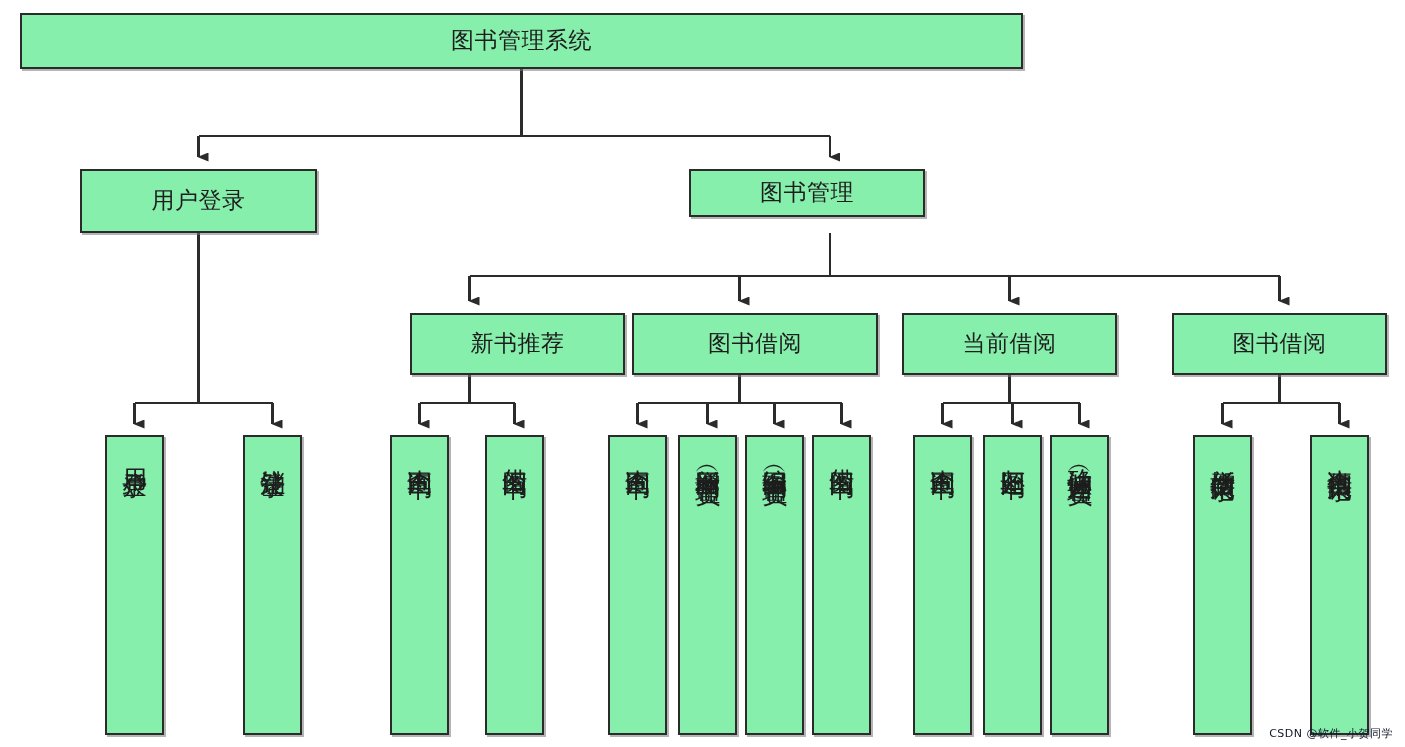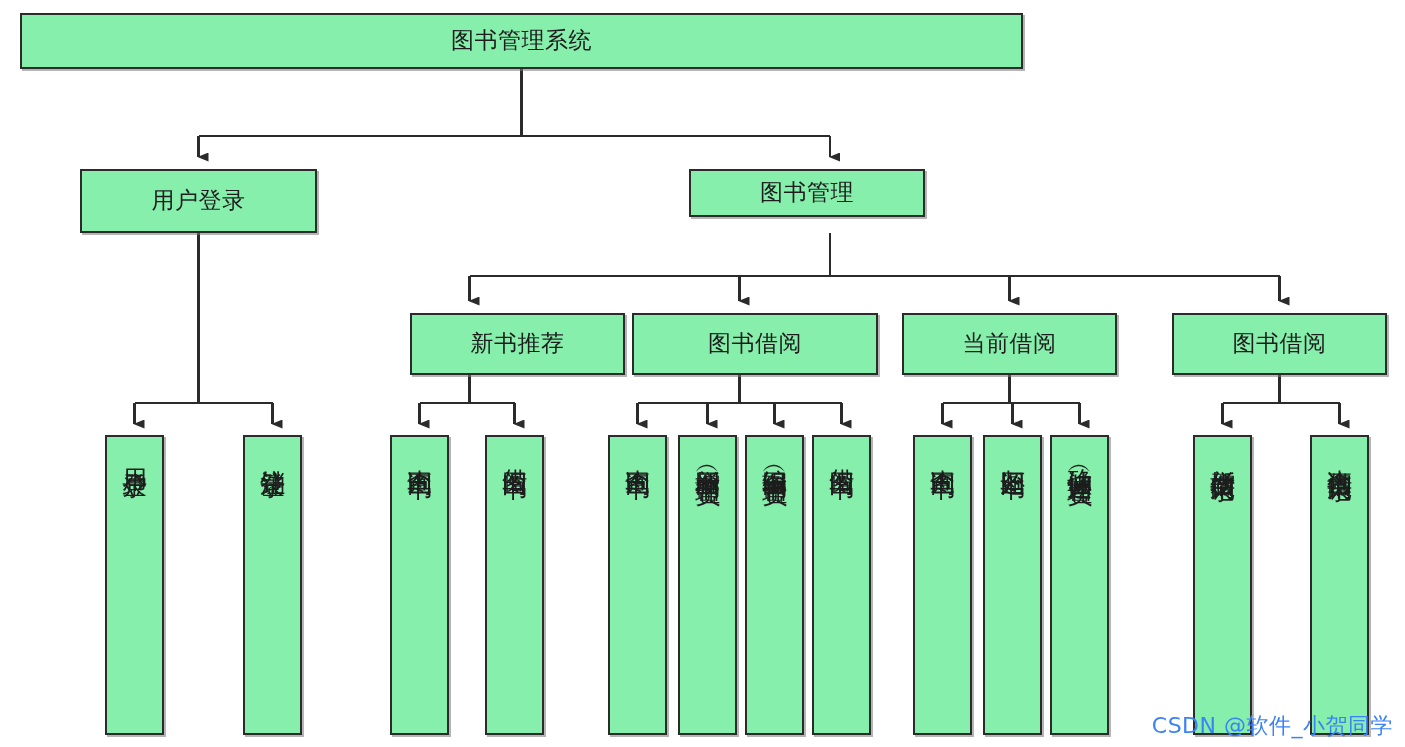--- a/index.html
+++ b/index.html
@@ -61,22 +61,22 @@
     text-orientation: upright;
     font-size: 25px;
     line-height: 1.02;
     letter-spacing: 2px;
     white-space: nowrap;
   }
   .watermark {
     position: absolute;
     right: 12px;
     bottom: 6px;
-    font-size: 22px;
-    color: #3b82f6;
+    font-size: 11px;
+    color: #0f172a;
     letter-spacing: 0.5px;
     z-index: 3;
     white-space: nowrap;
     font-family: "DejaVu Sans", "Liberation Sans", sans-serif;
   }
 </style>
 </head>
 <body>
 
 <div id="diagram-canvas">

